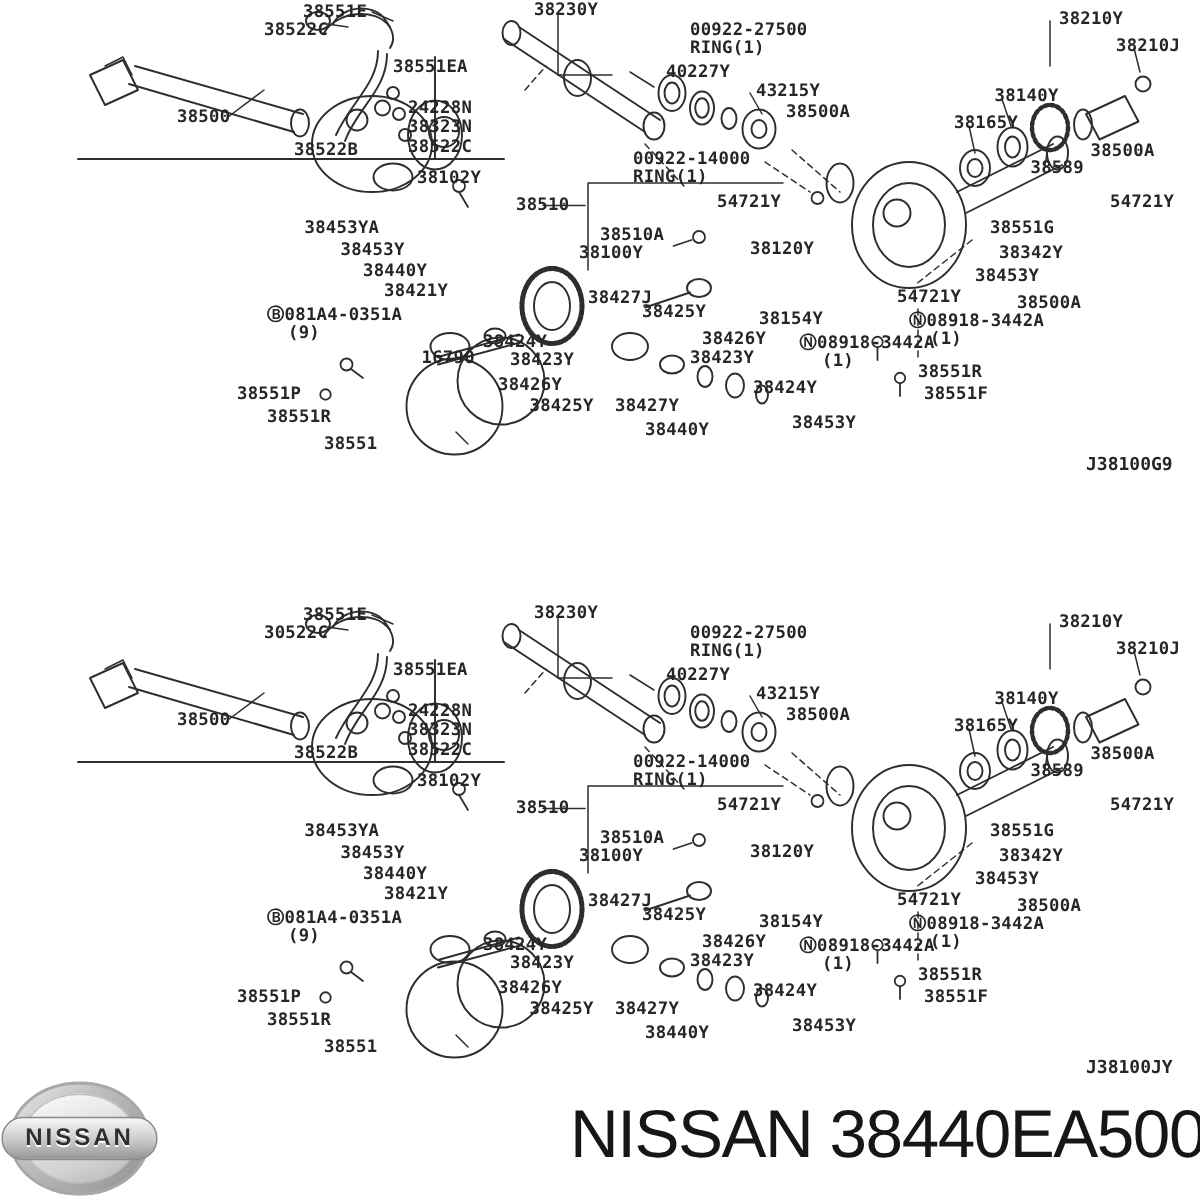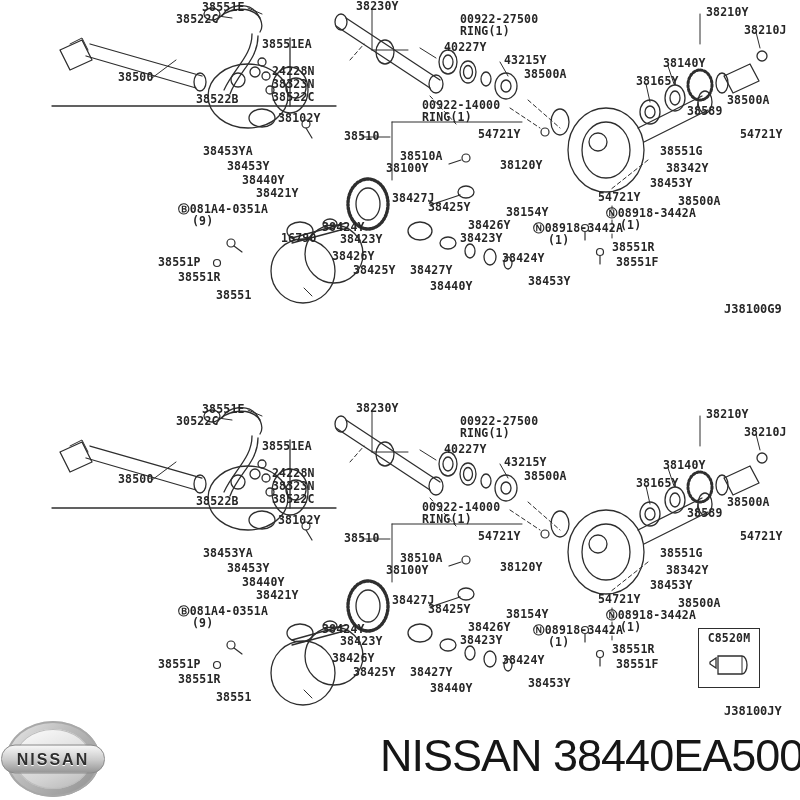--- a/index.html
+++ b/index.html
@@ -284,30 +284,20 @@
         <span class="part-label" style="left: 548px; top: 235px;">(1)</span>
         <span class="part-label" style="left: 666px; top: 163px;">38342Y</span>
         <span class="part-label" style="left: 650px; top: 178px;">38453Y</span>
         <span class="part-label" style="left: 598px; top: 192px;">54721Y</span>
         <span class="part-label" style="left: 678px; top: 196px;">38500A</span>
         <span class="part-label" style="left: 606px; top: 208px;">Ⓝ08918-3442A</span>
         <span class="part-label" style="left: 620px; top: 220px;">(1)</span>
         <span class="part-label" style="left: 612px; top: 242px;">38551R</span>
         <span class="part-label" style="left: 616px; top: 257px;">38551F</span>
       </div>
-    <div class="c8520m-box">
-      <span class="part-label">C8520M</span>
-      <svg width="54" height="34">
-        <g fill="none" stroke="#2e2e2e" stroke-width="1.3">
-          <path d="M8,17 l6,-4 v10 l-6,-4 z"></path>
-          <path d="M16,11 h24 a5,9 0 0 1 0,18 h-24 z"></path>
-          <path d="M40,11 v18" stroke-width="1"></path>
-        </g>
-      </svg>
-    </div>
     <span class="diagram-code" style="left:724px;top:302px">J38100JY</span>
   </div>
 
   <div class="brand-bar">
     <div class="nissan-badge">
       <div class="inner"></div>
       <div class="badge-bar">
         <span>NISSAN</span>
       </div>
     </div>

